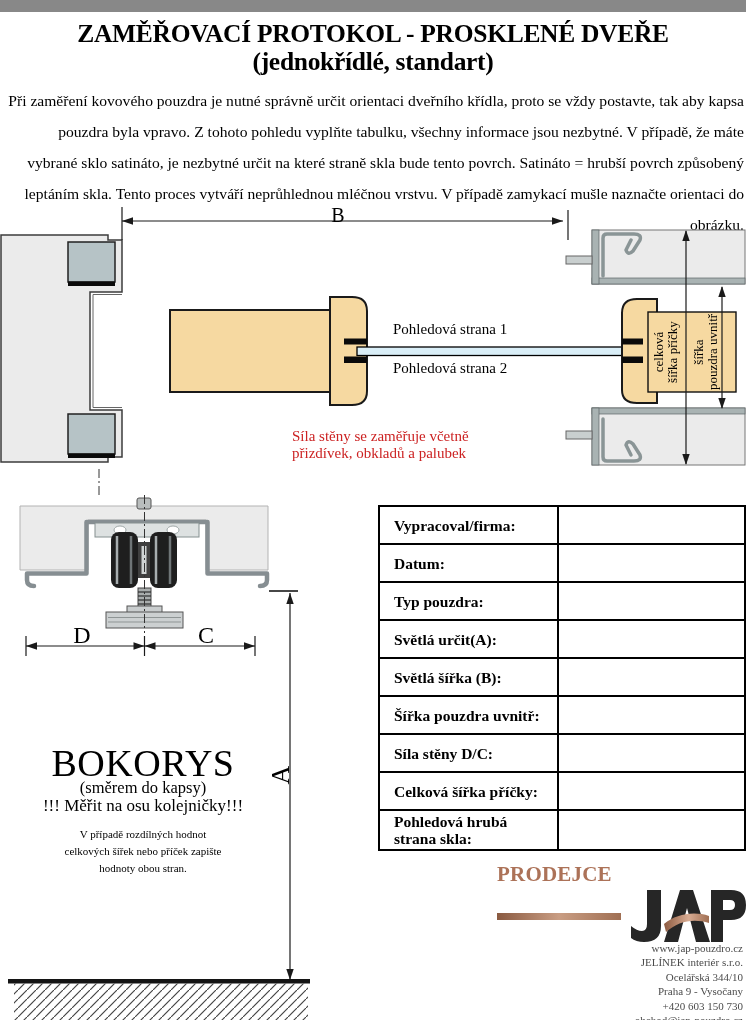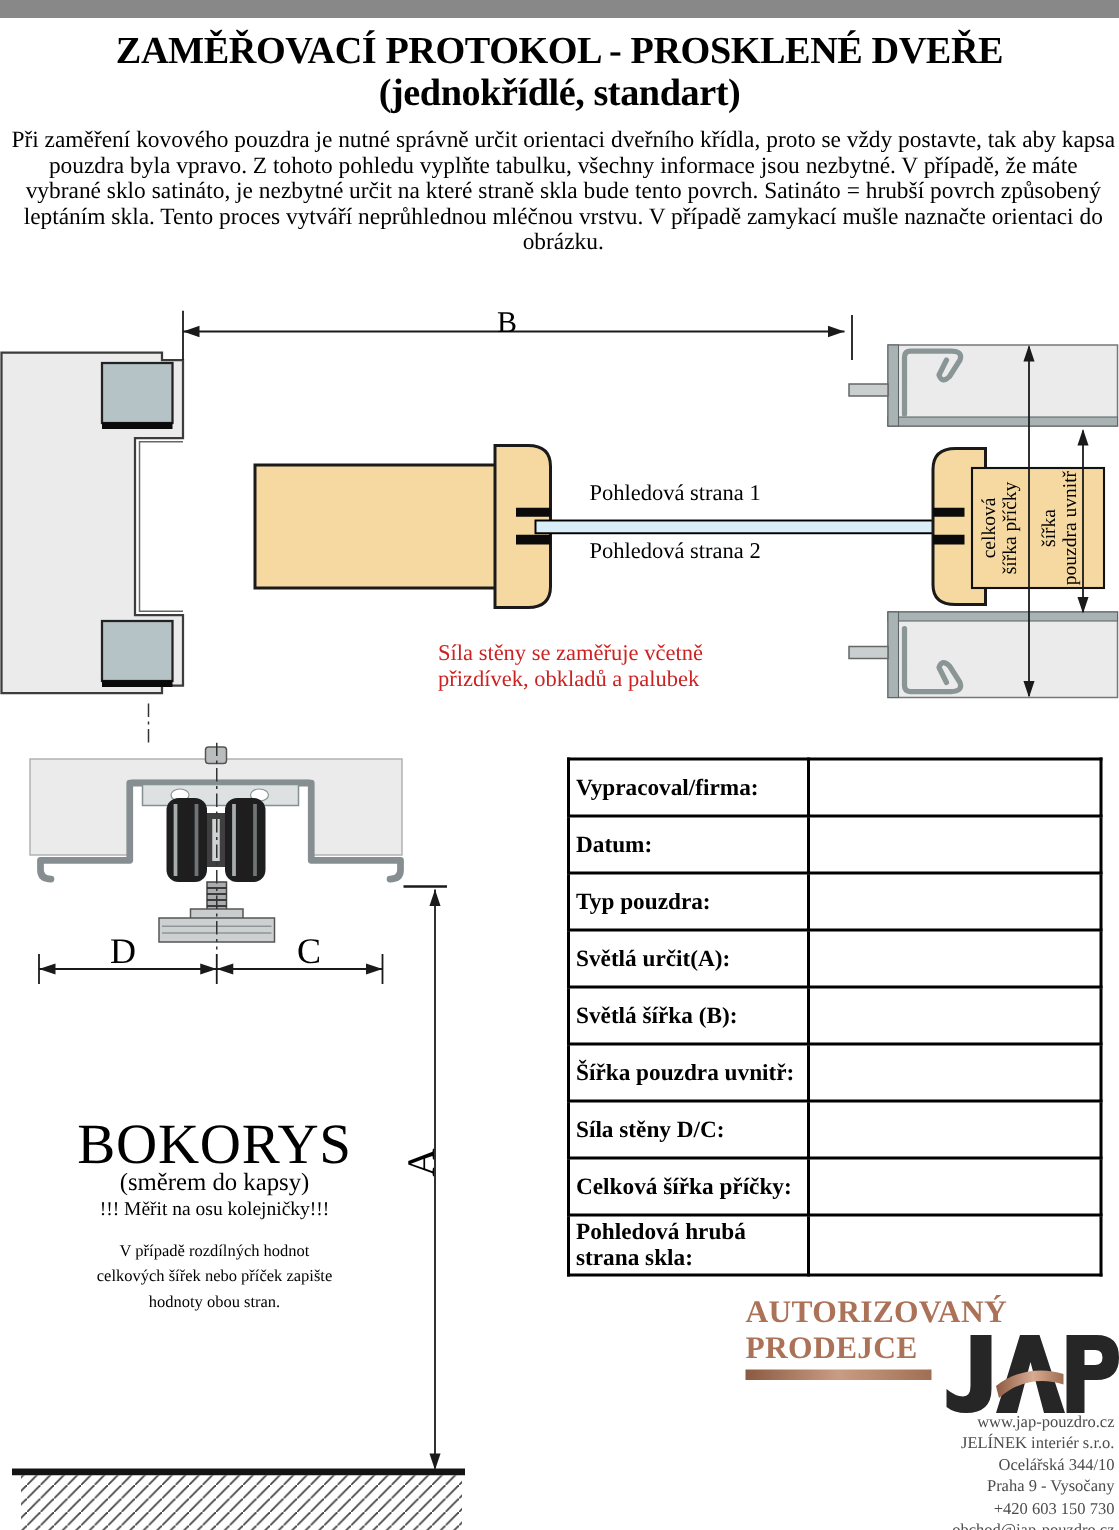--- a/index.html
+++ b/index.html
@@ -3,21 +3,21 @@
 <meta charset="utf-8">
 <style>
   html,body{margin:0;padding:0;background:#888;}
   .page{position:relative;width:746px;height:1020px;background:#fff;overflow:hidden;
         font-family:Liberation Serif, serif;color:#000;margin:12px auto;}
   .abs{position:absolute;}
 
   
   .title{top:8px;left:0;width:746px;text-align:center;font-weight:bold;
          font-size:25.5px;line-height:27.5px;letter-spacing:-0.3px;}
-  .intro{top:73px;left:7px;width:737px;font-size:15.6px;line-height:17px;text-align:center;}
+  .intro{top:73px;left:7px;width:737px;font-size:15.6px;line-height:31px;text-align:right;}
 
   
   .f-wood{fill:var(--wood);stroke:#1a1a1a;stroke-width:2;}
   .f-wood-thin{fill:var(--wood);stroke:#111;stroke-width:1.4;}
   .f-glass{fill:var(--glass);stroke:#000;stroke-width:1.3;}
   .f-wall{fill:var(--wall_light);stroke:#3c3c3c;stroke-width:1.5;}
   .f-wall2{fill:var(--wall_light);stroke:#777;stroke-width:1;}
   .f-block{fill:var(--steel_block);stroke:#222;stroke-width:1.5;}
   .f-metal{fill:var(--metal_profile);stroke:#5c6667;stroke-width:0.7;}
   .s-dim{stroke:#1a1a1a;stroke-width:1.2;fill:none;}
@@ -34,28 +34,28 @@
   .vlabel{width:96px;text-align:center;font-size:13px;line-height:14px;
           transform:rotate(-90deg);transform-origin:center;}
   .dc-letter{font-size:24px;}
   .a-letter{left:261px;top:743px;width:40px;height:40px;line-height:40px;text-align:center;
             transform:rotate(-90deg);font-size:26px;}
 
   
   .bok{top:735px;left:10px;width:266px;text-align:center;}
   .bok-h{font-size:38px;line-height:32px;letter-spacing:0.5px;}
   .bok-s{font-size:16.5px;line-height:18px;}
-  .bok-w{font-size:13px;line-height:18px;}
+  .bok-w{font-size:17px;line-height:18px;}
   .bok-note{margin-top:11px;font-size:11px;line-height:17px;}
 
   
   .form-tbl{top:493px;left:378px;}
   table{border-collapse:collapse;}
   td{border:2.2px solid #000;vertical-align:middle;}
-  td.lbl{width:150px;font-weight:bold;font-size:15.5px;line-height:17px;padding:2px 4px;}
+  td.lbl{width:150px;font-weight:bold;font-size:15.5px;line-height:17px;padding:2px 14px;}
   td.val{width:191px;}
   tr{height:38px;}
 
   
   .auth{left:497px;top:851px;color:var(--copper);font-weight:800;font-size:21px;line-height:23.5px;letter-spacing:0.2px;}
   .auth-bar{left:497px;top:901px;width:124px;height:7px;
             background:linear-gradient(90deg,#8a5a41,#c99d83,#a06f53);}
   .contact{left:460px;top:929px;width:283px;text-align:right;font-size:11px;line-height:14.4px;color:#4b4b4b;}
 </style>
 </head>
@@ -255,21 +255,20 @@
           </tr>
         <tr>
             <td class="lbl">Pohledová hrubá strana skla:</td>
             <td class="val"></td>
           </tr>
       </tbody>
     </table>
   </div>
 
   <div class="abs auth">
-    <div>AUTORIZOVANÝ</div>
     <div>PRODEJCE</div>
   </div>
   <div class="abs auth-bar"></div>
 
   <svg class="abs" style="left:614px;top:876px" width="132" height="56" viewBox="0 0 132 56" role="img" aria-label="JAP">
     <defs>
       <linearGradient id="copperG" x1="0" y1="0" x2="1" y2="0">
         <stop offset="0" stop-color="#8d5b41"></stop>
           <stop offset="0.55" stop-color="#d8ab92"></stop>
           <stop offset="1" stop-color="#a06f53"></stop>

